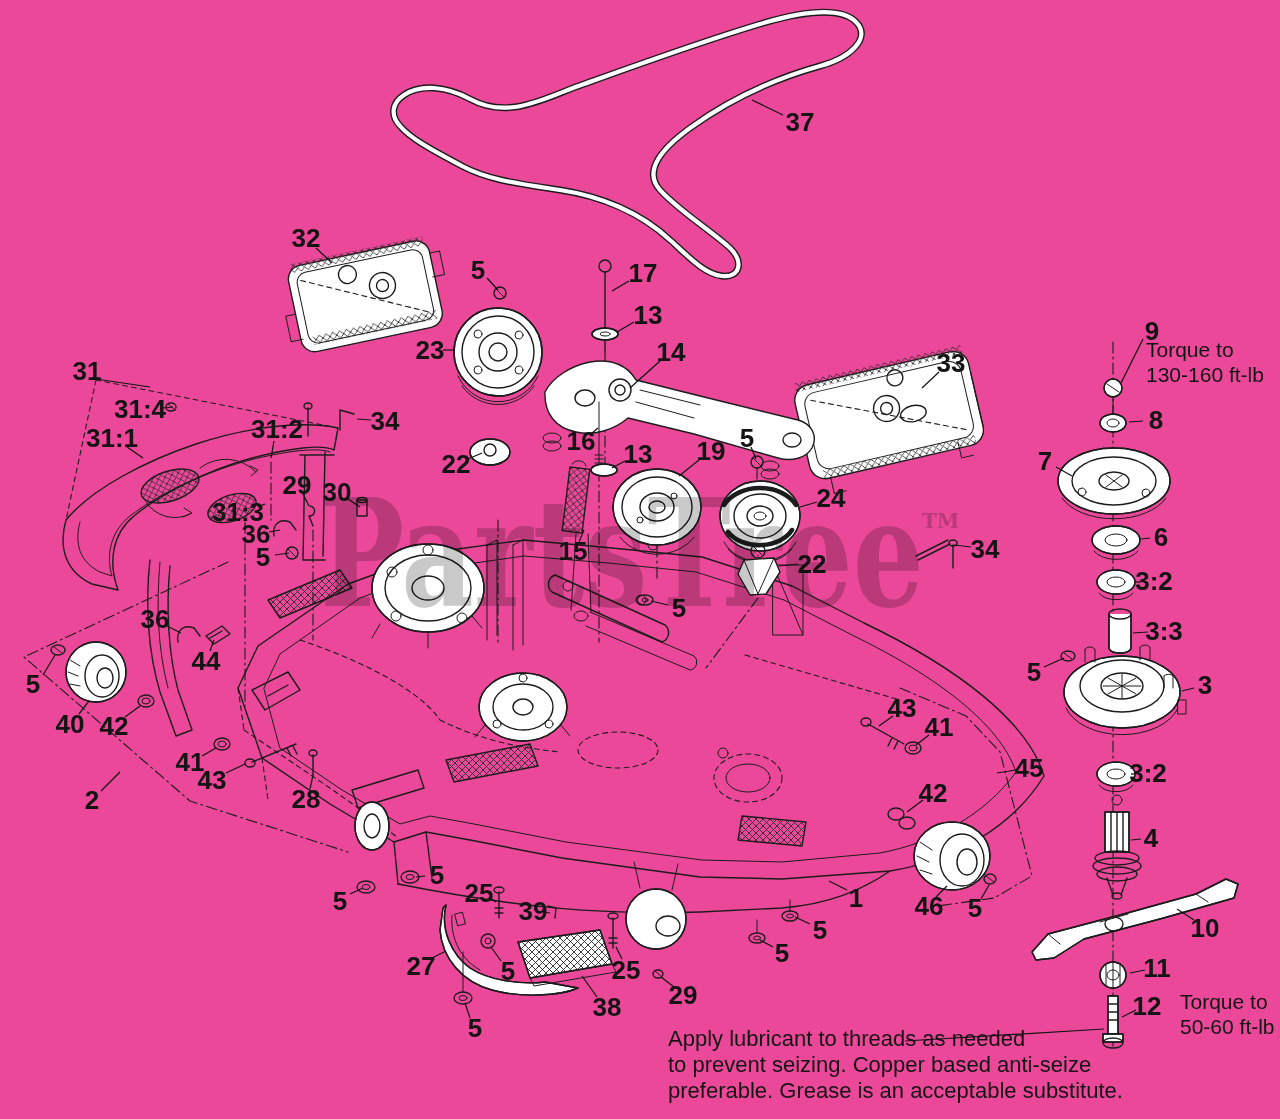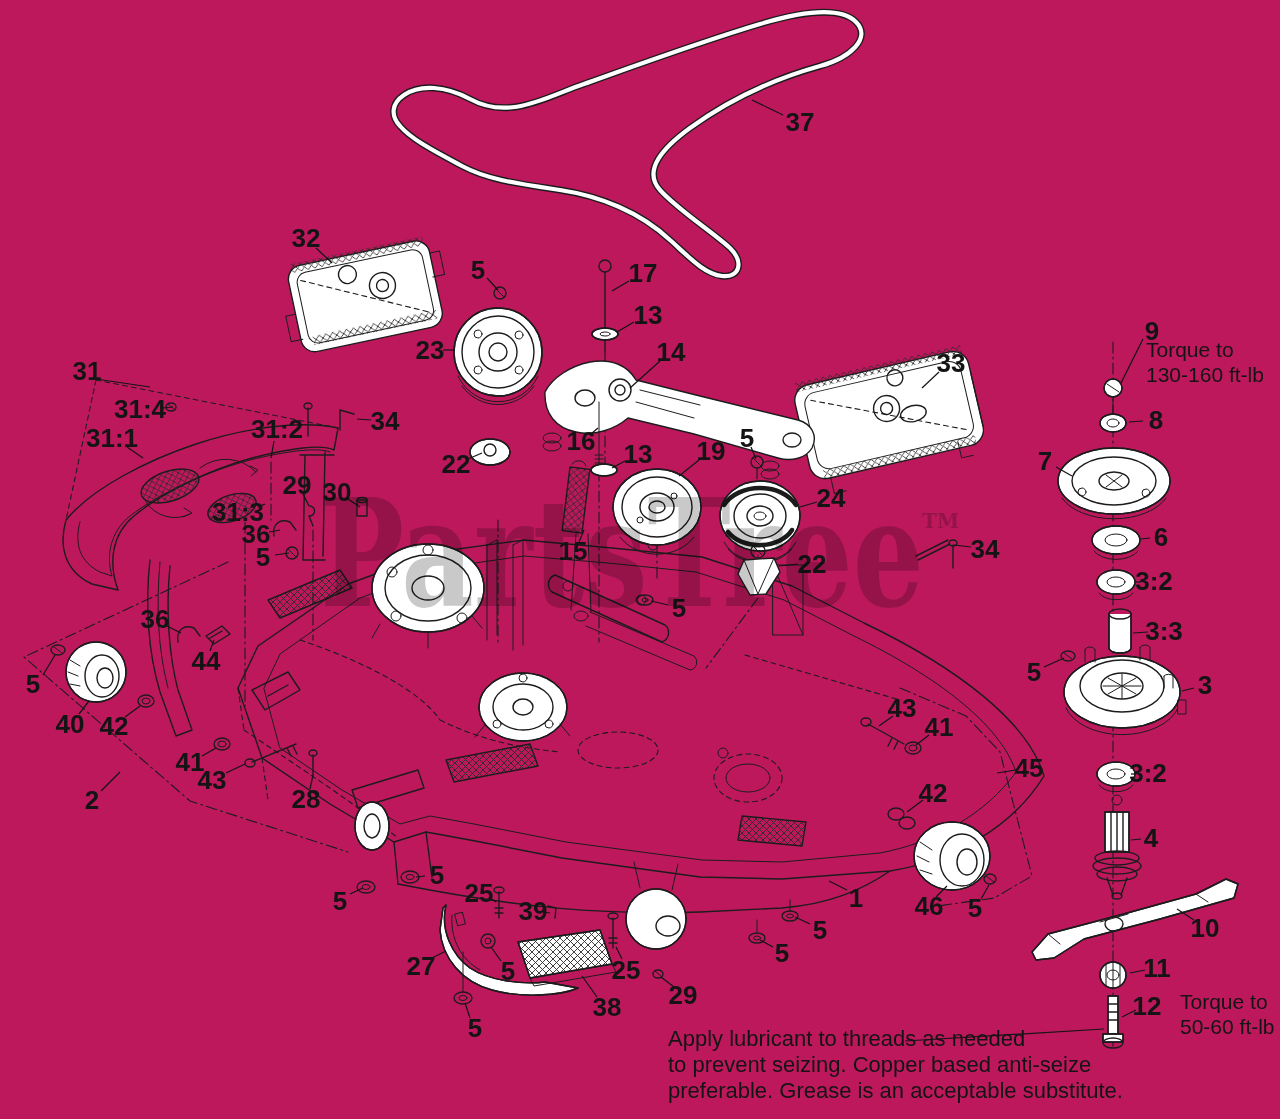--- a/index.html
+++ b/index.html
@@ -1,16 +1,16 @@
 <!DOCTYPE html>
 <html><head>
 <meta charset="utf-8">
 <style>
   html,body{margin:0;padding:0;background:#ffffff;}
-  .stage{width:1280px;height:1119px;background:#be185d;position:relative;overflow:hidden;
+  .stage{width:1280px;height:1119px;background:#ec4899;position:relative;overflow:hidden;
          font-family:"Liberation Sans",sans-serif;}
   svg{display:block}
   .ink{stroke:#1c1c1c;fill:none;stroke-width:1.4;stroke-linecap:round;stroke-linejoin:round;}
   .thin{stroke-width:1;}
   .wfill{fill:#ffffff;}
   .dashdot{stroke-dasharray:11 4 2 4;stroke-width:1.1;}
   .dash{stroke-dasharray:5 4;stroke-width:1.1;}
   .callout{font-family:"Liberation Sans",sans-serif;font-size:26px;font-weight:600;fill:#141414;
            text-anchor:middle;}
   .leader{stroke:#141414;stroke-width:1.25;}

